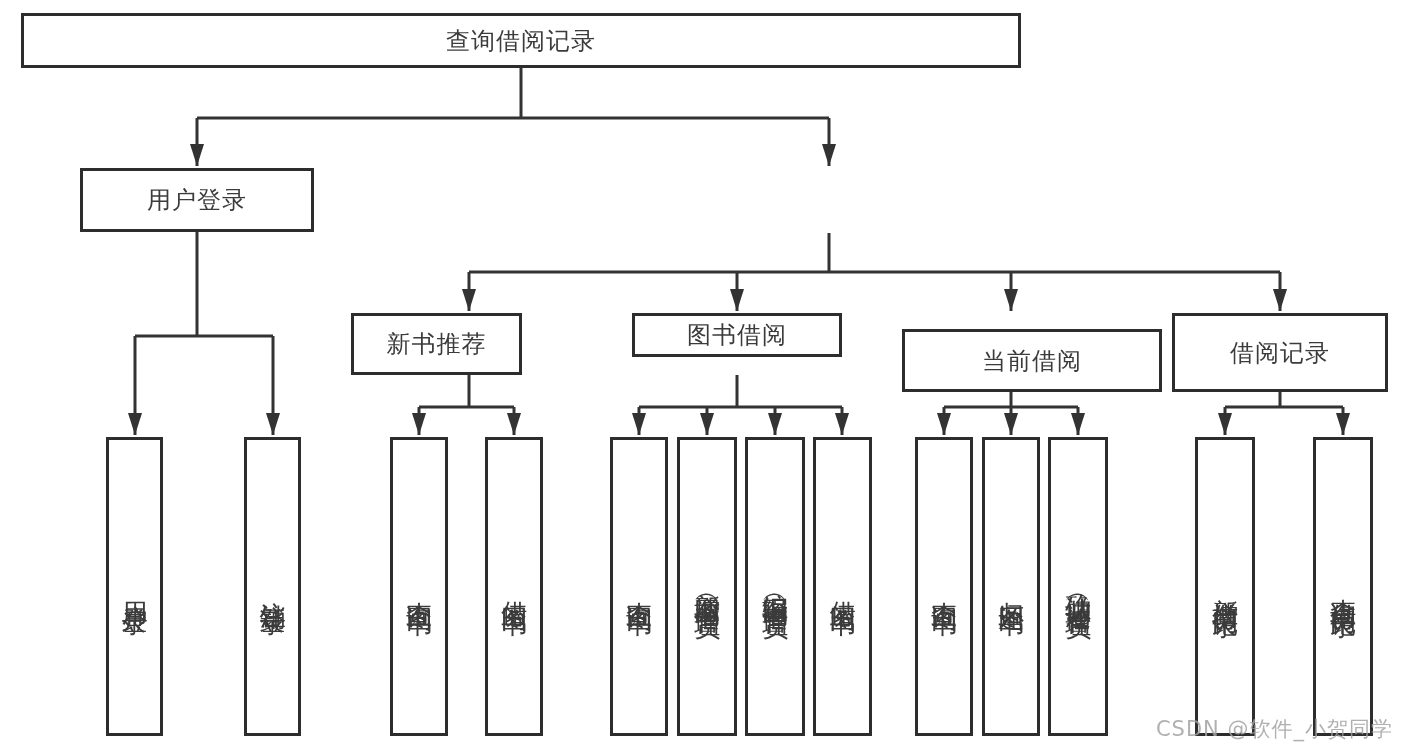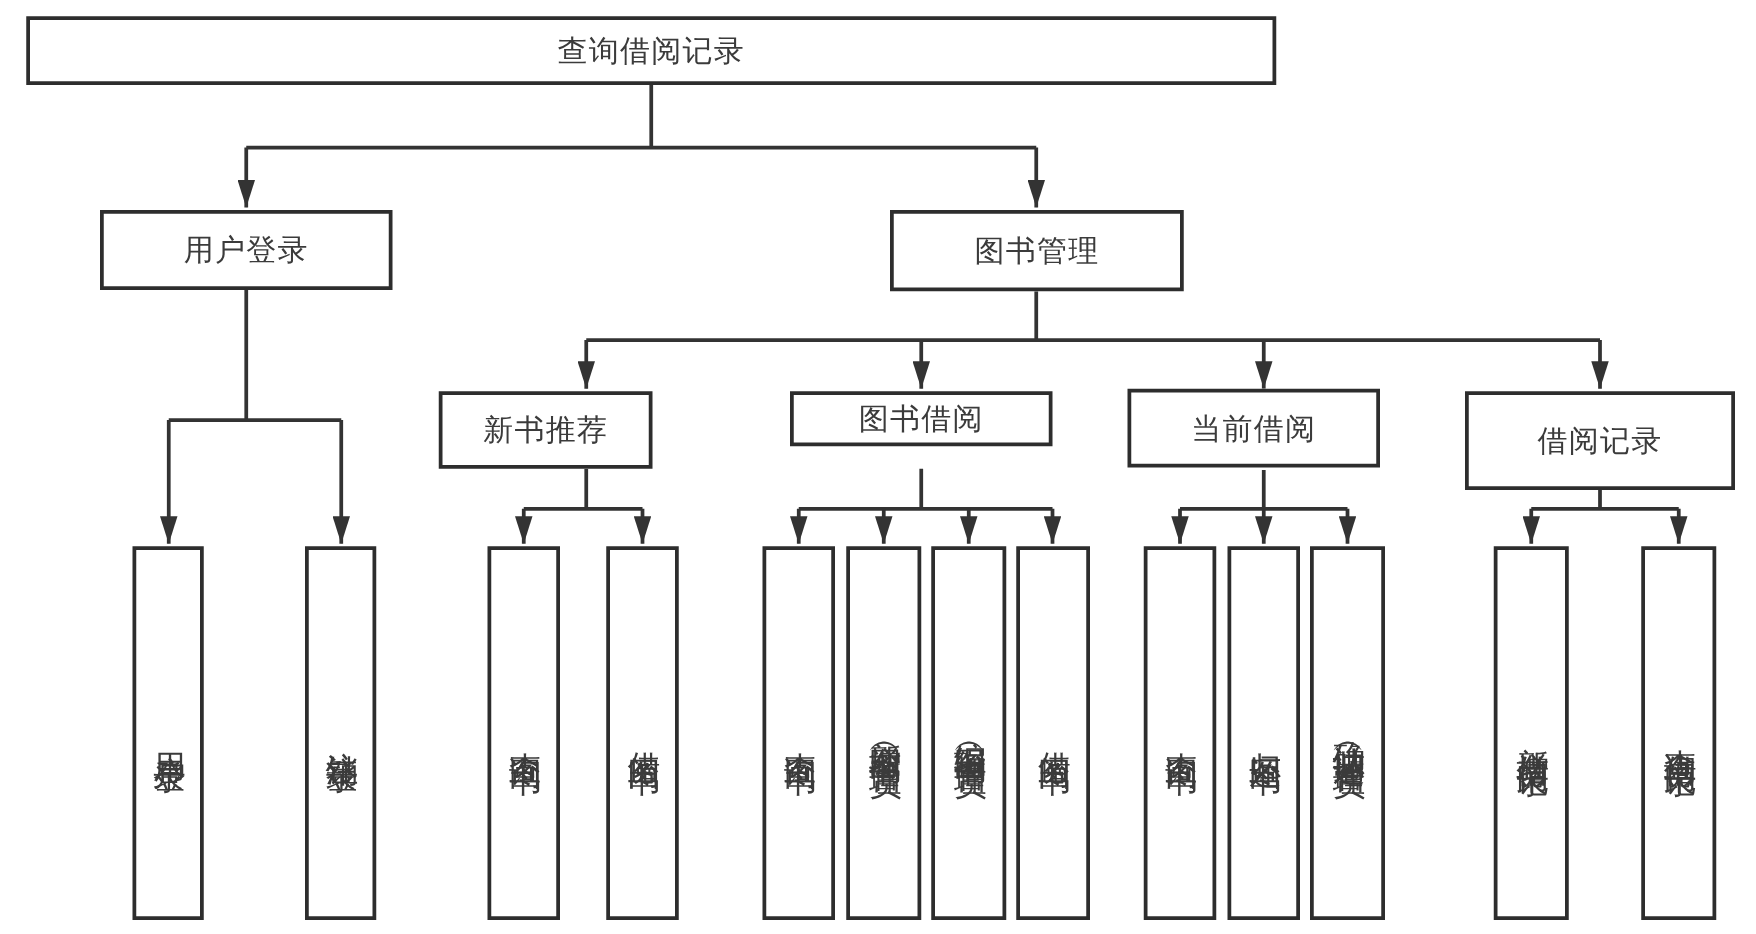--- a/index.html
+++ b/index.html
@@ -91,39 +91,39 @@
       <path d="M1280 376 V407"></path>
       <path d="M1225 407 H1343"></path>
       <path d="M1225 407 V435" marker-end="url(#arw)"></path>
       <path d="M1343 407 V435" marker-end="url(#arw)"></path>
     </g>
   </svg>
 
   <div class="node hbox" style="left:21px;top:13px;width:1000px;height:55px;">查询借阅记录</div>
 
   <div class="node hbox" style="left:80px;top:168px;width:234px;height:64px;">用户登录</div>
-  <div class="node hbox" style="left:712px;top:168px;width:235px;height:65px;">图书管理</div>
 
   <div class="node hbox" style="left:351px;top:313px;width:171px;height:62px;">新书推荐</div>
   <div class="node hbox" style="left:632px;top:313px;width:210px;height:44px;">图书借阅</div>
-  <div class="node hbox" style="left:902px;top:311px;width:202px;height:63px;">当前借阅</div>
+  <div class="node hbox" style="left:902px;top:329px;width:260px;height:63px;">当前借阅</div>
   <div class="node hbox" style="left:1172px;top:313px;width:216px;height:79px;">借阅记录</div>
 
   <div class="node vbox" style="left:106px;top:437px;width:57px;height:299px;">用户登录</div>
   <div class="node vbox" style="left:244px;top:437px;width:57px;height:299px;">注销登录</div>
 
   <div class="node vbox" style="left:390px;top:437px;width:58px;height:299px;">查询图书</div>
   <div class="node vbox" style="left:485px;top:437px;width:58px;height:299px;">借阅图书</div>
 
   <div class="node vbox" style="left:610px;top:437px;width:58px;height:299px;">查询图书</div>
   <div class="node vbox" style="left:677px;top:437px;width:60px;height:299px;">新增图书（管理员）</div>
   <div class="node vbox" style="left:745px;top:437px;width:60px;height:299px;">编辑图书（管理员）</div>
   <div class="node vbox" style="left:813px;top:437px;width:59px;height:299px;">借阅图书</div>
 
   <div class="node vbox" style="left:915px;top:437px;width:58px;height:299px;">查询图书</div>
   <div class="node vbox" style="left:982px;top:437px;width:58px;height:299px;">归还图书</div>
   <div class="node vbox" style="left:1048px;top:437px;width:60px;height:299px;">确认归还（管理员）</div>
 
   <div class="node vbox" style="left:1195px;top:437px;width:60px;height:299px;">新增借阅记录</div>
   <div class="node vbox" style="left:1313px;top:437px;width:60px;height:299px;">查询借阅记录</div>
 
+  <div class="watermark">CSDN @软件_小贺同学</div>
 
 </div>
 
 </body></html>

